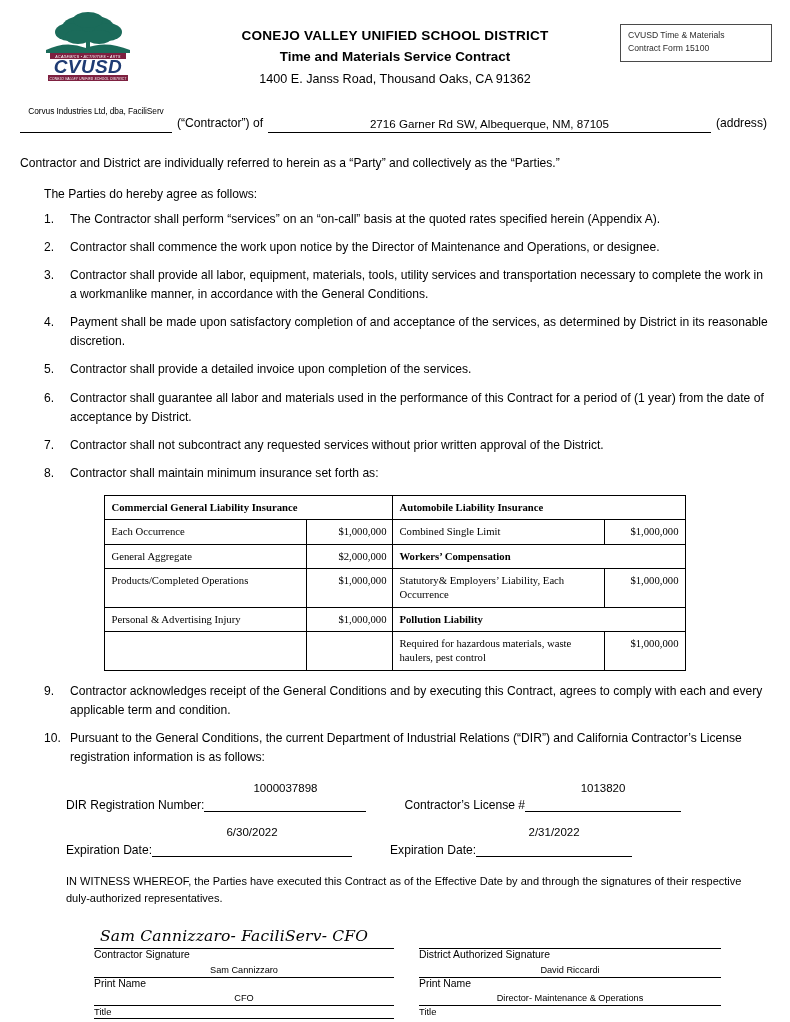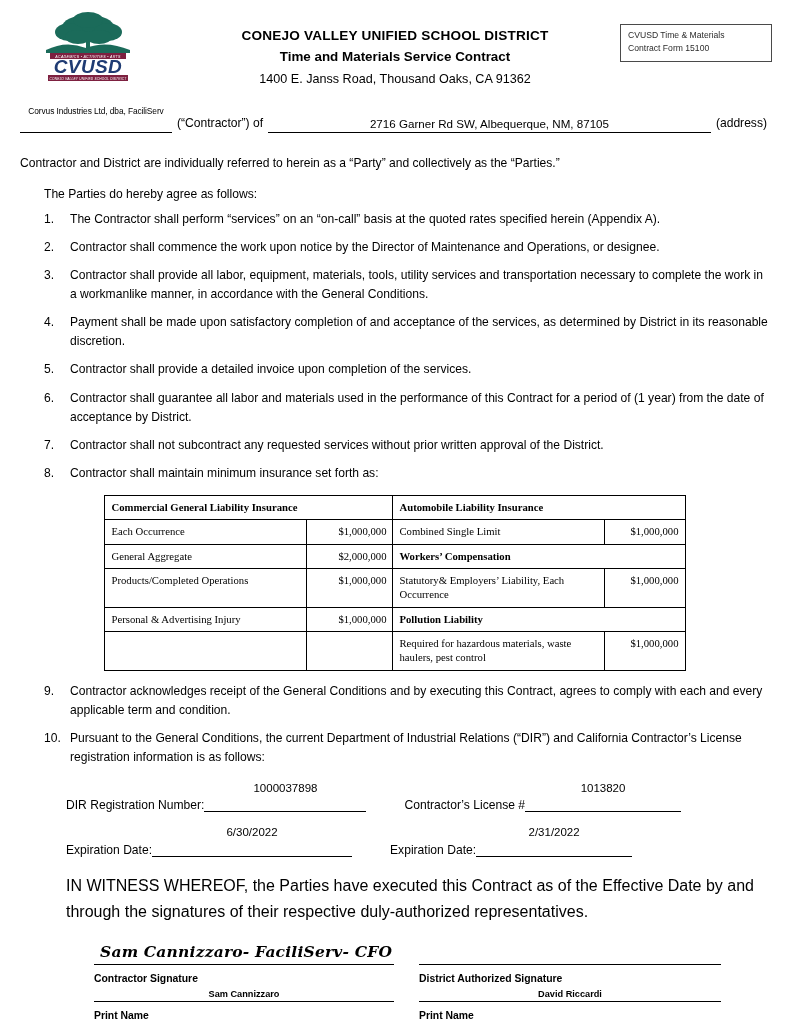--- a/index.html
+++ b/index.html
@@ -176,38 +176,38 @@
     padding-bottom: 16px;
     line-height: 1.25;
   }
   .rf1 { width: 162px; }
   .rf2 { width: 156px; }
   .regspace { width: 38px; }
 
   
   .witness {
     margin: 16px 26px 0 66px;
-    font-size: 16px;
+    font-size: 11px;
     line-height: 1.62;
   }
 
   
   .sigs {
     position: relative;
     margin: 16px 0 0 0;
     height: 200px;
   }
   .sigcol {
     position: absolute;
     top: 0;
   }
   .sigcol.left  { left: 94px;  width: 300px; }
   .sigcol.right { left: 419px; width: 302px; }
 
-  .sigfield { position: relative; margin-bottom: 1px; font-weight: bold; }
+  .sigfield { position: relative; margin-bottom: 1px; }
   .sigvalue {
     text-align: center;
     font-size: 9.2px;
     height: 14px;
     line-height: 14px;
     overflow: hidden;
     white-space: nowrap;
   }
   .sigvalue.big { font-size: 12.4px; height: 18px; line-height: 18px; }
   .sigvalue.script {
@@ -222,21 +222,20 @@
   }
   .sigline {
     border-bottom: 1.9px solid #000;
     height: 0;
   }
   .siglabel {
     font-size: 10.4px;
     line-height: 1.18;
     padding-top: 0px;
     margin-bottom: 1px;
-    margin-top: 8px;
   }
   .siglabel.tiny { font-size: 9.4px; }
 </style>
 </head>
 <body>
 
 <div class="page">
 
   <div class="header">
 

